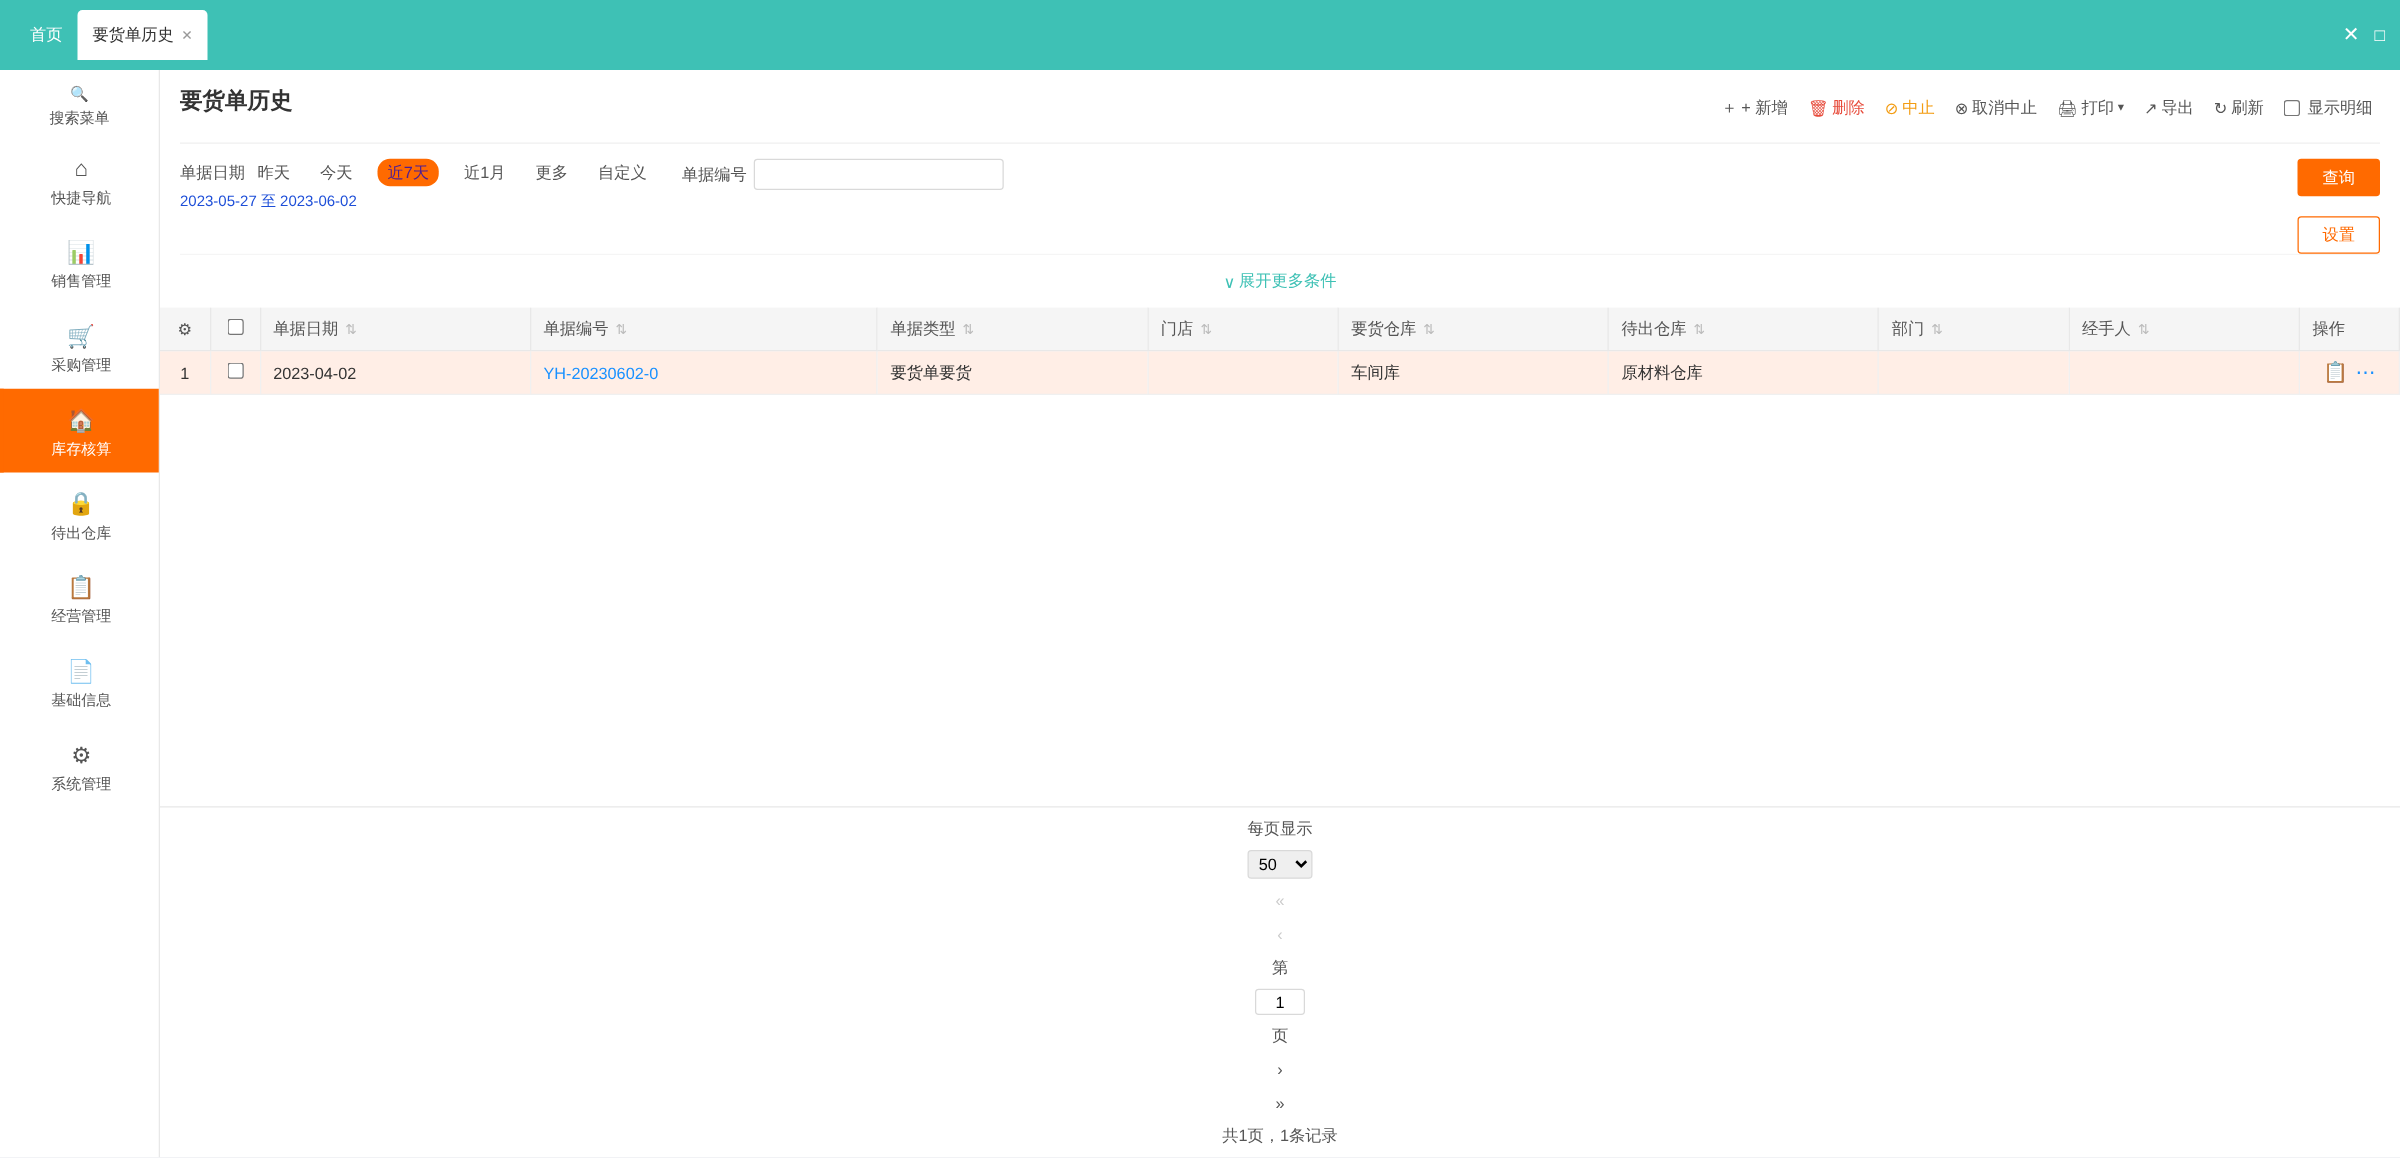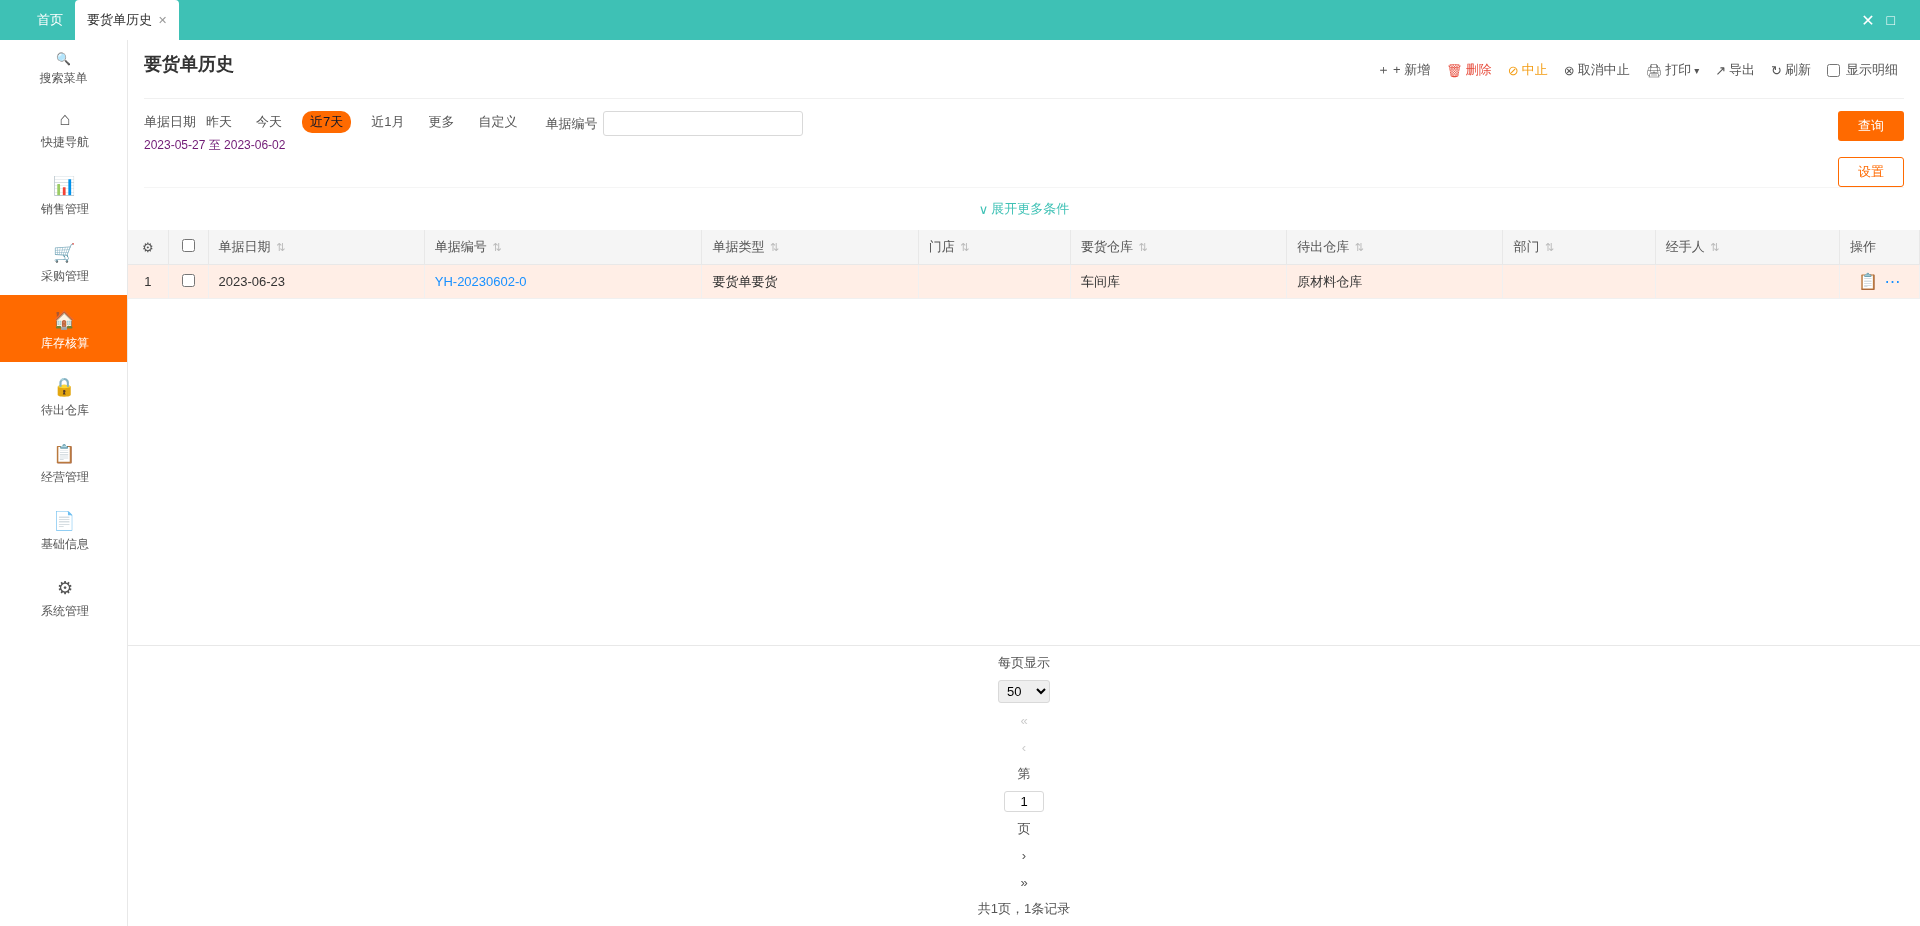--- a/index.html
+++ b/index.html
@@ -1,19 +1,19 @@
 <!DOCTYPE html>
 <html><head>
   <meta charset="utf-8">
   <style>
     * { box-sizing: border-box; margin: 0; padding: 0; }
     body { font-family: 'Microsoft YaHei', Arial, sans-serif; font-size: 13px; color: #333; background: #f0f2f5; display: flex; flex-direction: column; height: 926px; overflow: hidden; }
 
     
-    .top-bar { background: #3ec1b5; height: 40px; display: flex; align-items: center; padding: 0 25px; flex-shrink: 0; }
+    .top-bar { background: #3ec1b5; height: 56px; display: flex; align-items: center; padding: 0 12px; flex-shrink: 0; }
     .tab-item { display: flex; align-items: center; height: 40px; padding: 0 12px; color: #fff; font-size: 13px; cursor: pointer; }
     .tab-item.home { color: #fff; }
     .tab-item.active { background: #fff; color: #333; border-radius: 4px 4px 0 0; }
     .tab-close { margin-left: 6px; font-size: 11px; color: #999; cursor: pointer; }
     .top-bar-right { margin-left: auto; display: flex; align-items: center; gap: 12px; color: #fff; font-size: 13px; }
     .top-bar-right span { cursor: pointer; }
 
     
     .main-layout { display: flex; flex: 1; overflow: hidden; }
 
@@ -27,22 +27,22 @@
     
     .content { flex: 1; display: flex; flex-direction: column; overflow: hidden; background: #f0f2f5; }
     .page-title { font-size: 18px; font-weight: bold; color: #333; padding-bottom: 12px; }
     .toolbar-btn { display: flex; align-items: center; gap: 3px; font-size: 13px; cursor: pointer; color: #555; padding: 4px 6px; border-radius: 3px; }
     .toolbar-btn.danger { color: #e74c3c; }
     .toolbar-btn.warning { color: #f39c12; }
     .display-cell-btn { display: flex; align-items: center; gap: 3px; font-size: 13px; cursor: pointer; color: #555; padding: 4px 6px; }
     .filter-label { color: #555; font-size: 13px; white-space: nowrap; }
     .date-shortcuts { display: flex; align-items: center; gap: 16px; }
     .date-shortcut { font-size: 13px; color: #555; cursor: pointer; padding: 2px 4px; border-radius: 3px; }
-    .date-shortcut.active { background: #ff6a00; color: #0f172a; border-radius: 10px; padding: 2px 8px; }
-    .date-range { font-size: 12px; color: #701a75; margin-top: 2px; }
+    .date-shortcut.active { background: #ff6a00; color: #4c1d95; border-radius: 10px; padding: 2px 8px; }
+    .date-range { font-size: 12px; color: #1d4ed8; margin-top: 2px; }
     .filter-input { border: 1px solid #d9d9d9; border-radius: 3px; padding: 4px 8px; font-size: 13px; width: 200px; outline: none; }
     .filter-select { border: 1px solid #d9d9d9; border-radius: 3px; padding: 4px 8px; font-size: 13px; width: 160px; outline: none; background: #fff; }
     .expand-filter { display: flex; align-items: center; gap: 3px; color: #3ec1b5; font-size: 13px; cursor: pointer; margin-top: 8px; justify-content: center; }
     .btn-query { background: #ff6a00; color: #fff; border: none; border-radius: 3px; padding: 6px 20px; font-size: 13px; cursor: pointer; }
     .btn-settings { background: #fff; color: #ff6a00; border: 1px solid #ff6a00; border-radius: 3px; padding: 5px 16px; font-size: 13px; cursor: pointer; text-align: center; }
 
     
     .table-wrap { flex: 1; overflow: auto; background: #fff; margin: 0; }
     table { width: 100%; border-collapse: collapse; font-size: 13px; }
     thead tr { background: #f5f5f5; }
@@ -263,21 +263,21 @@
             </th>
             <th class="op-col">操作</th>
           </tr>
         </thead>
         <tbody id="table-body">
           <tr class="highlighted">
             <td class="num-col">1</td>
             <td class="checkbox-col">
               <input type="checkbox" style="">
             </td>
-            <td>2023-06-23</td>
+            <td>2023-04-02</td>
             <td>
               <a class="link-text">YH-20230602-0</a>
             </td>
             <td>要货单要货</td>
             <td></td>
             <td>车间库</td>
             <td>原材料仓库</td>
             <td></td>
             <td></td>
             <td class="op-col">

